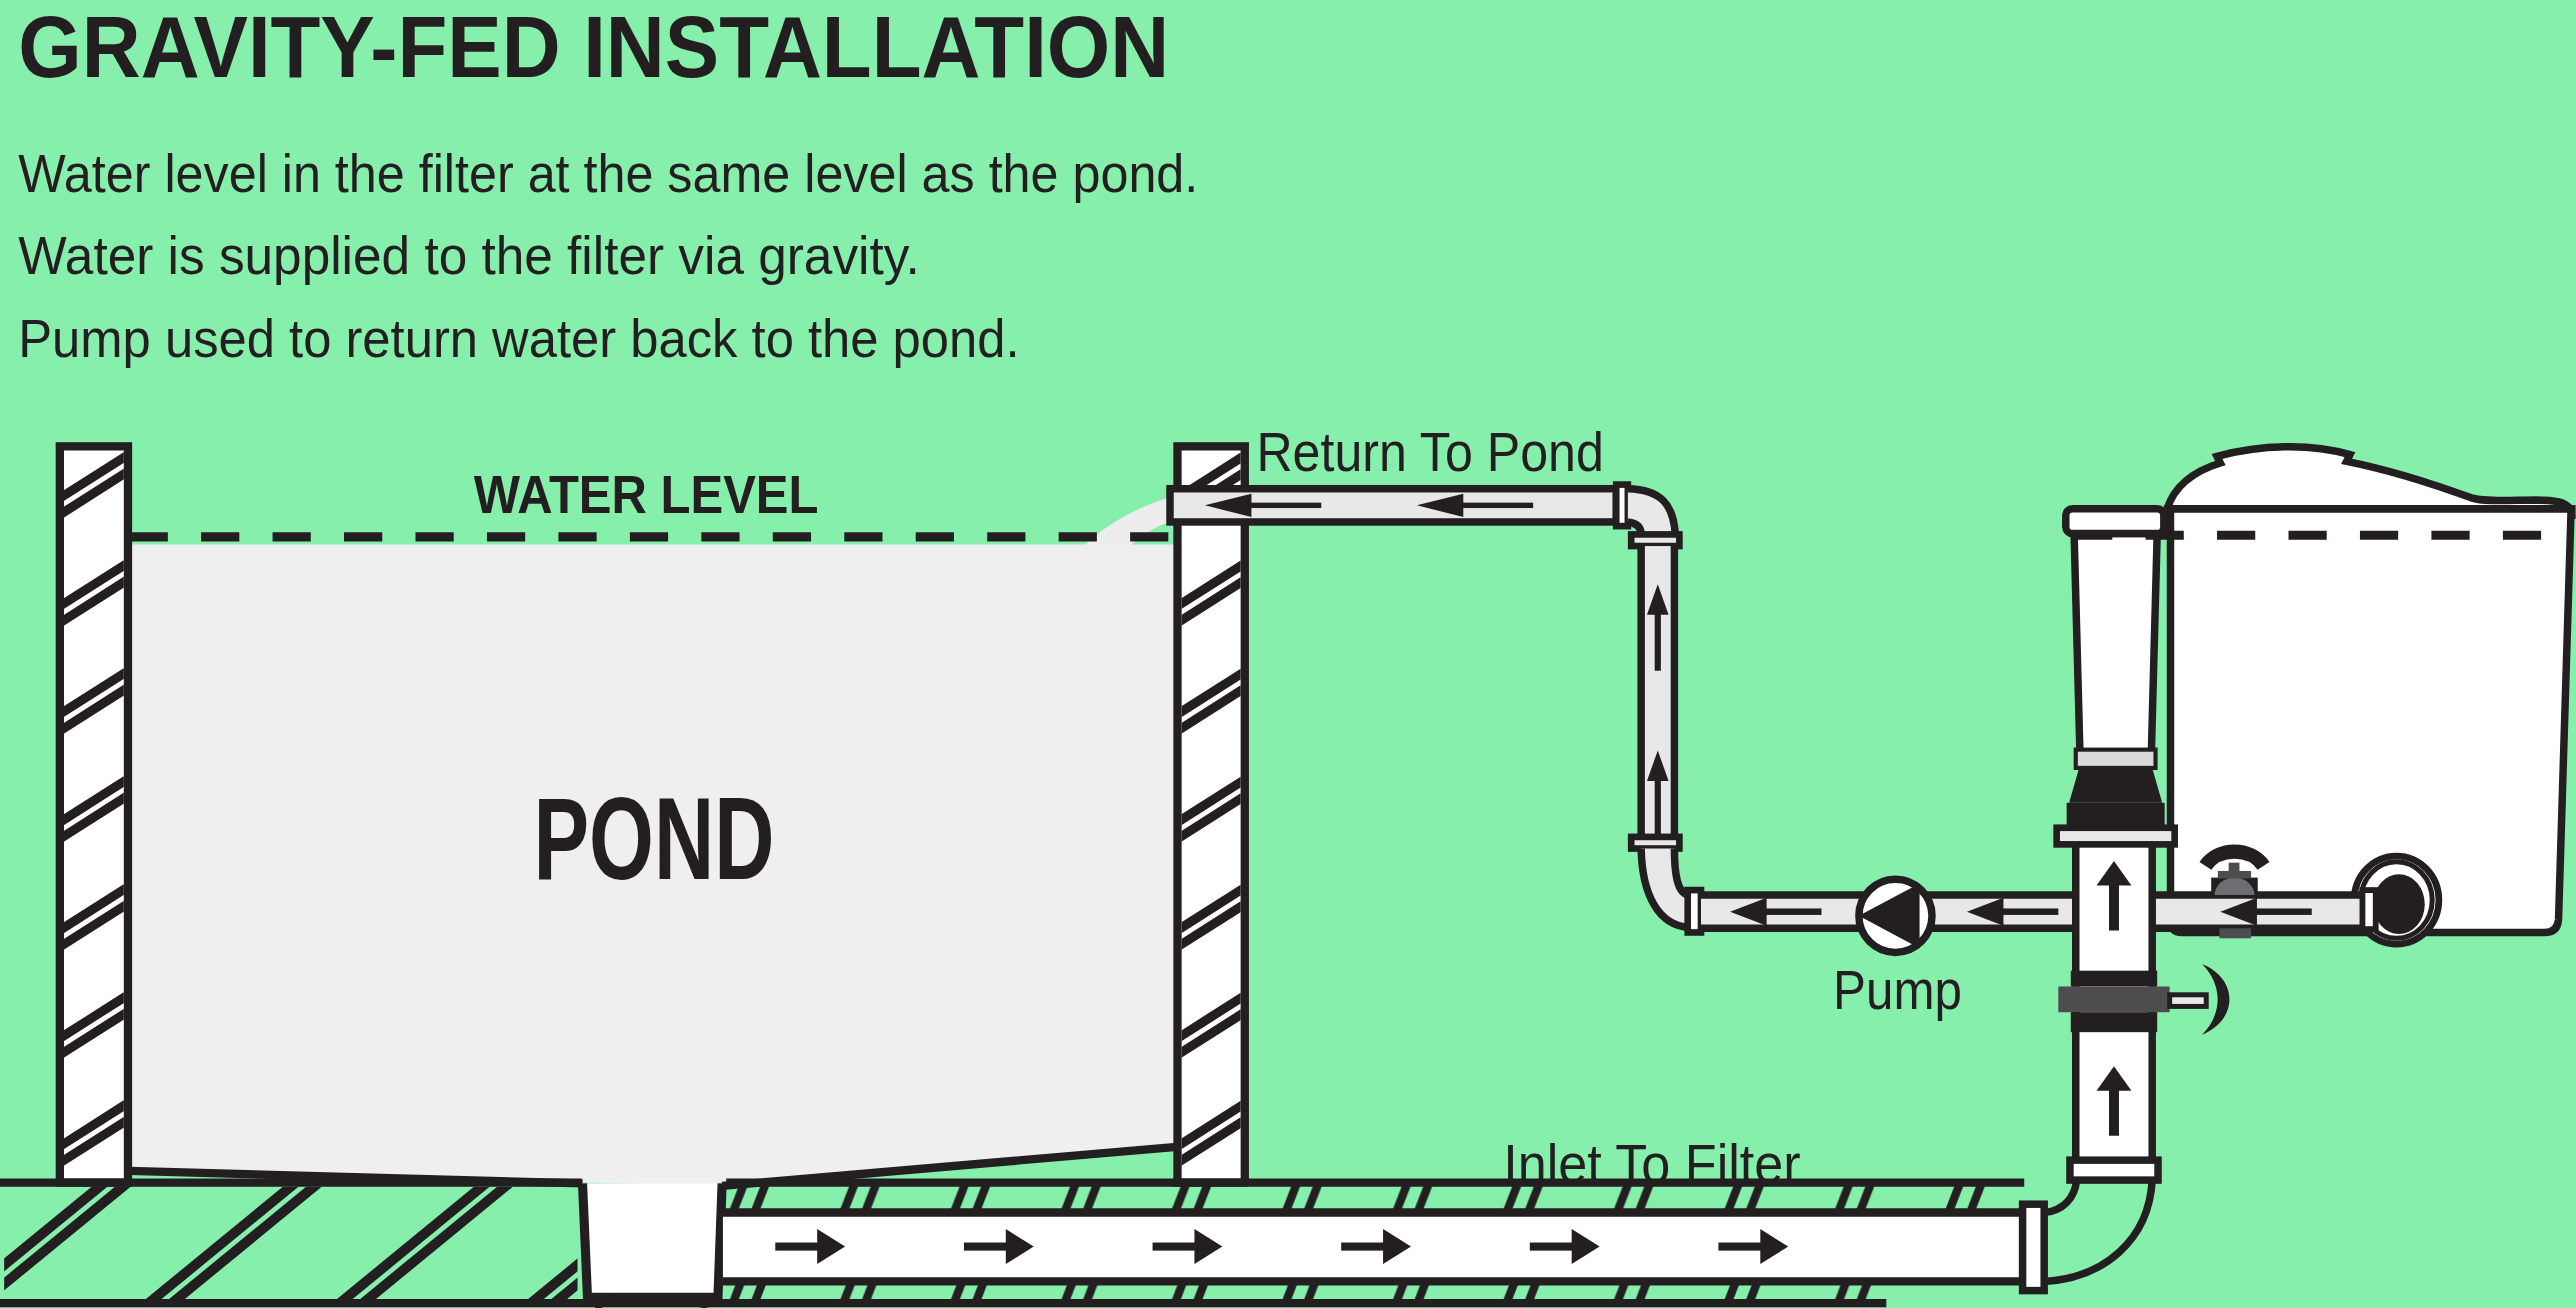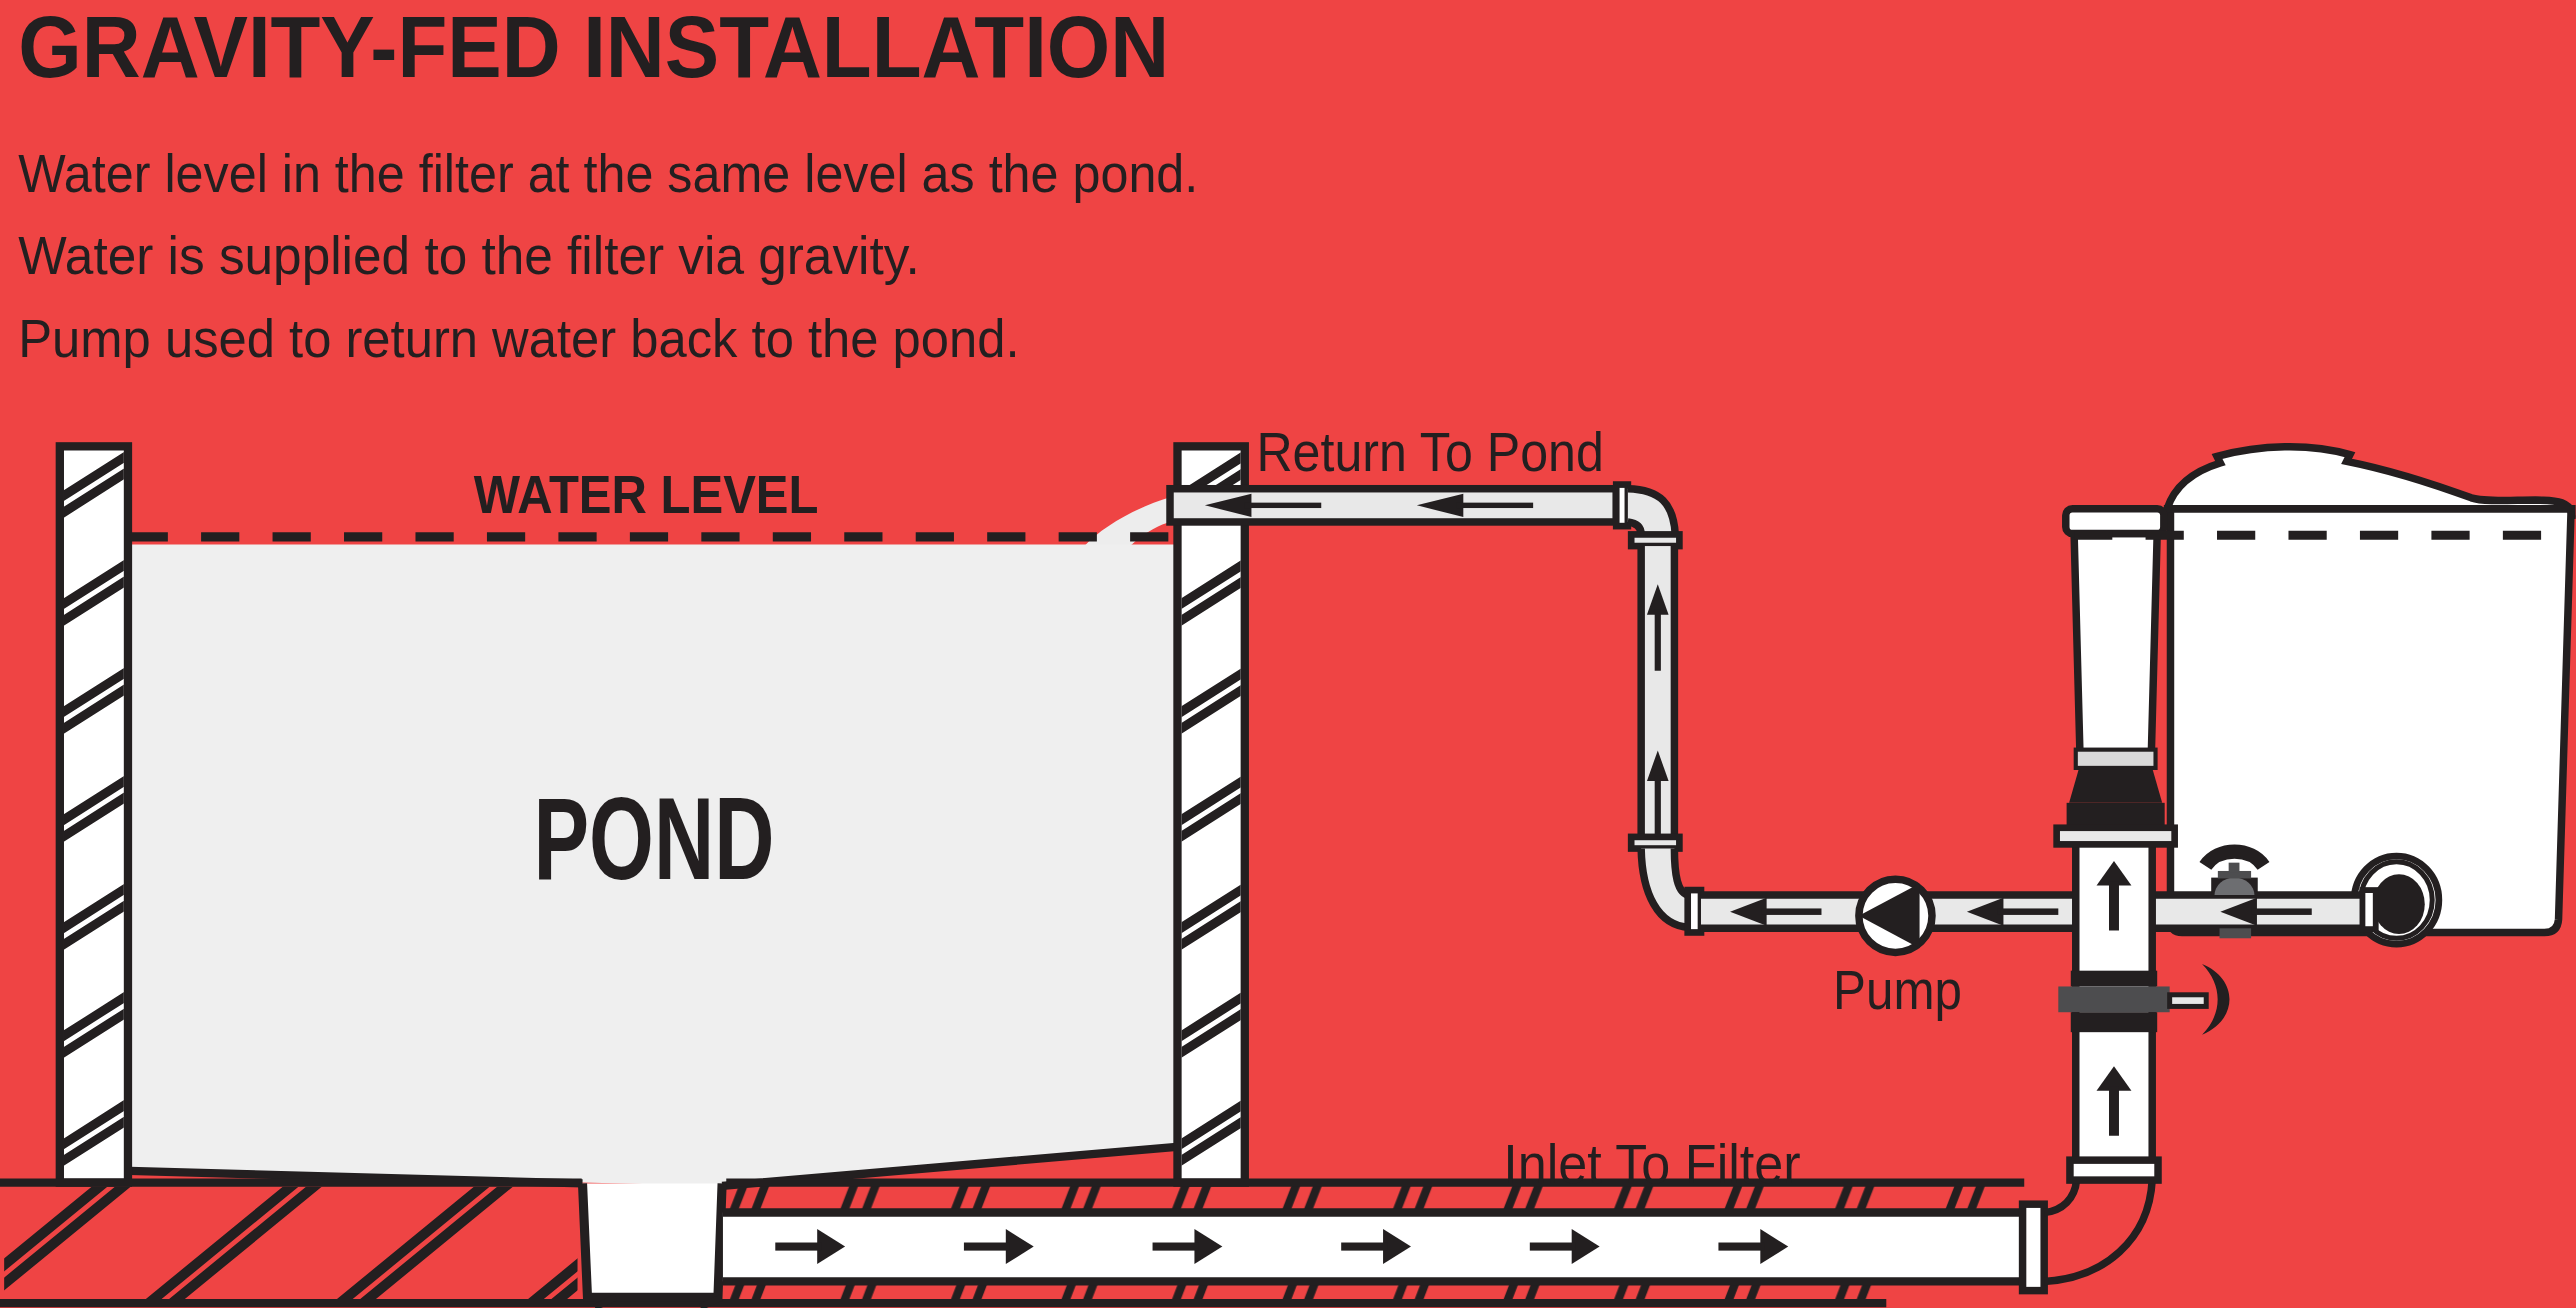--- a/index.html
+++ b/index.html
@@ -1,16 +1,16 @@
 <!DOCTYPE html>
 <html style="font-size:13.3px"><head>
 <meta charset="utf-8">
 <style>
   html,body{margin:0;padding:0;background:#ffffff;}
-  .stage{width:2576px;height:1309px;position:relative;background:#ef4444;overflow:hidden;}
+  .stage{width:2576px;height:1309px;position:relative;background:#86efac;overflow:hidden;}
   svg{display:block;}
   text{font-family:"Liberation Sans","DejaVu Sans",sans-serif;fill:#231f20;}
   .t-title{font-weight:bold;font-size:104px;}
   .t-body{font-size:64px;}
   .t-big{font-weight:bold;font-size:140px;}
   .t-caps{font-weight:bold;font-size:64px;}
   .t-lab{font-size:66px;}
 </style>
 </head>
 <body>

